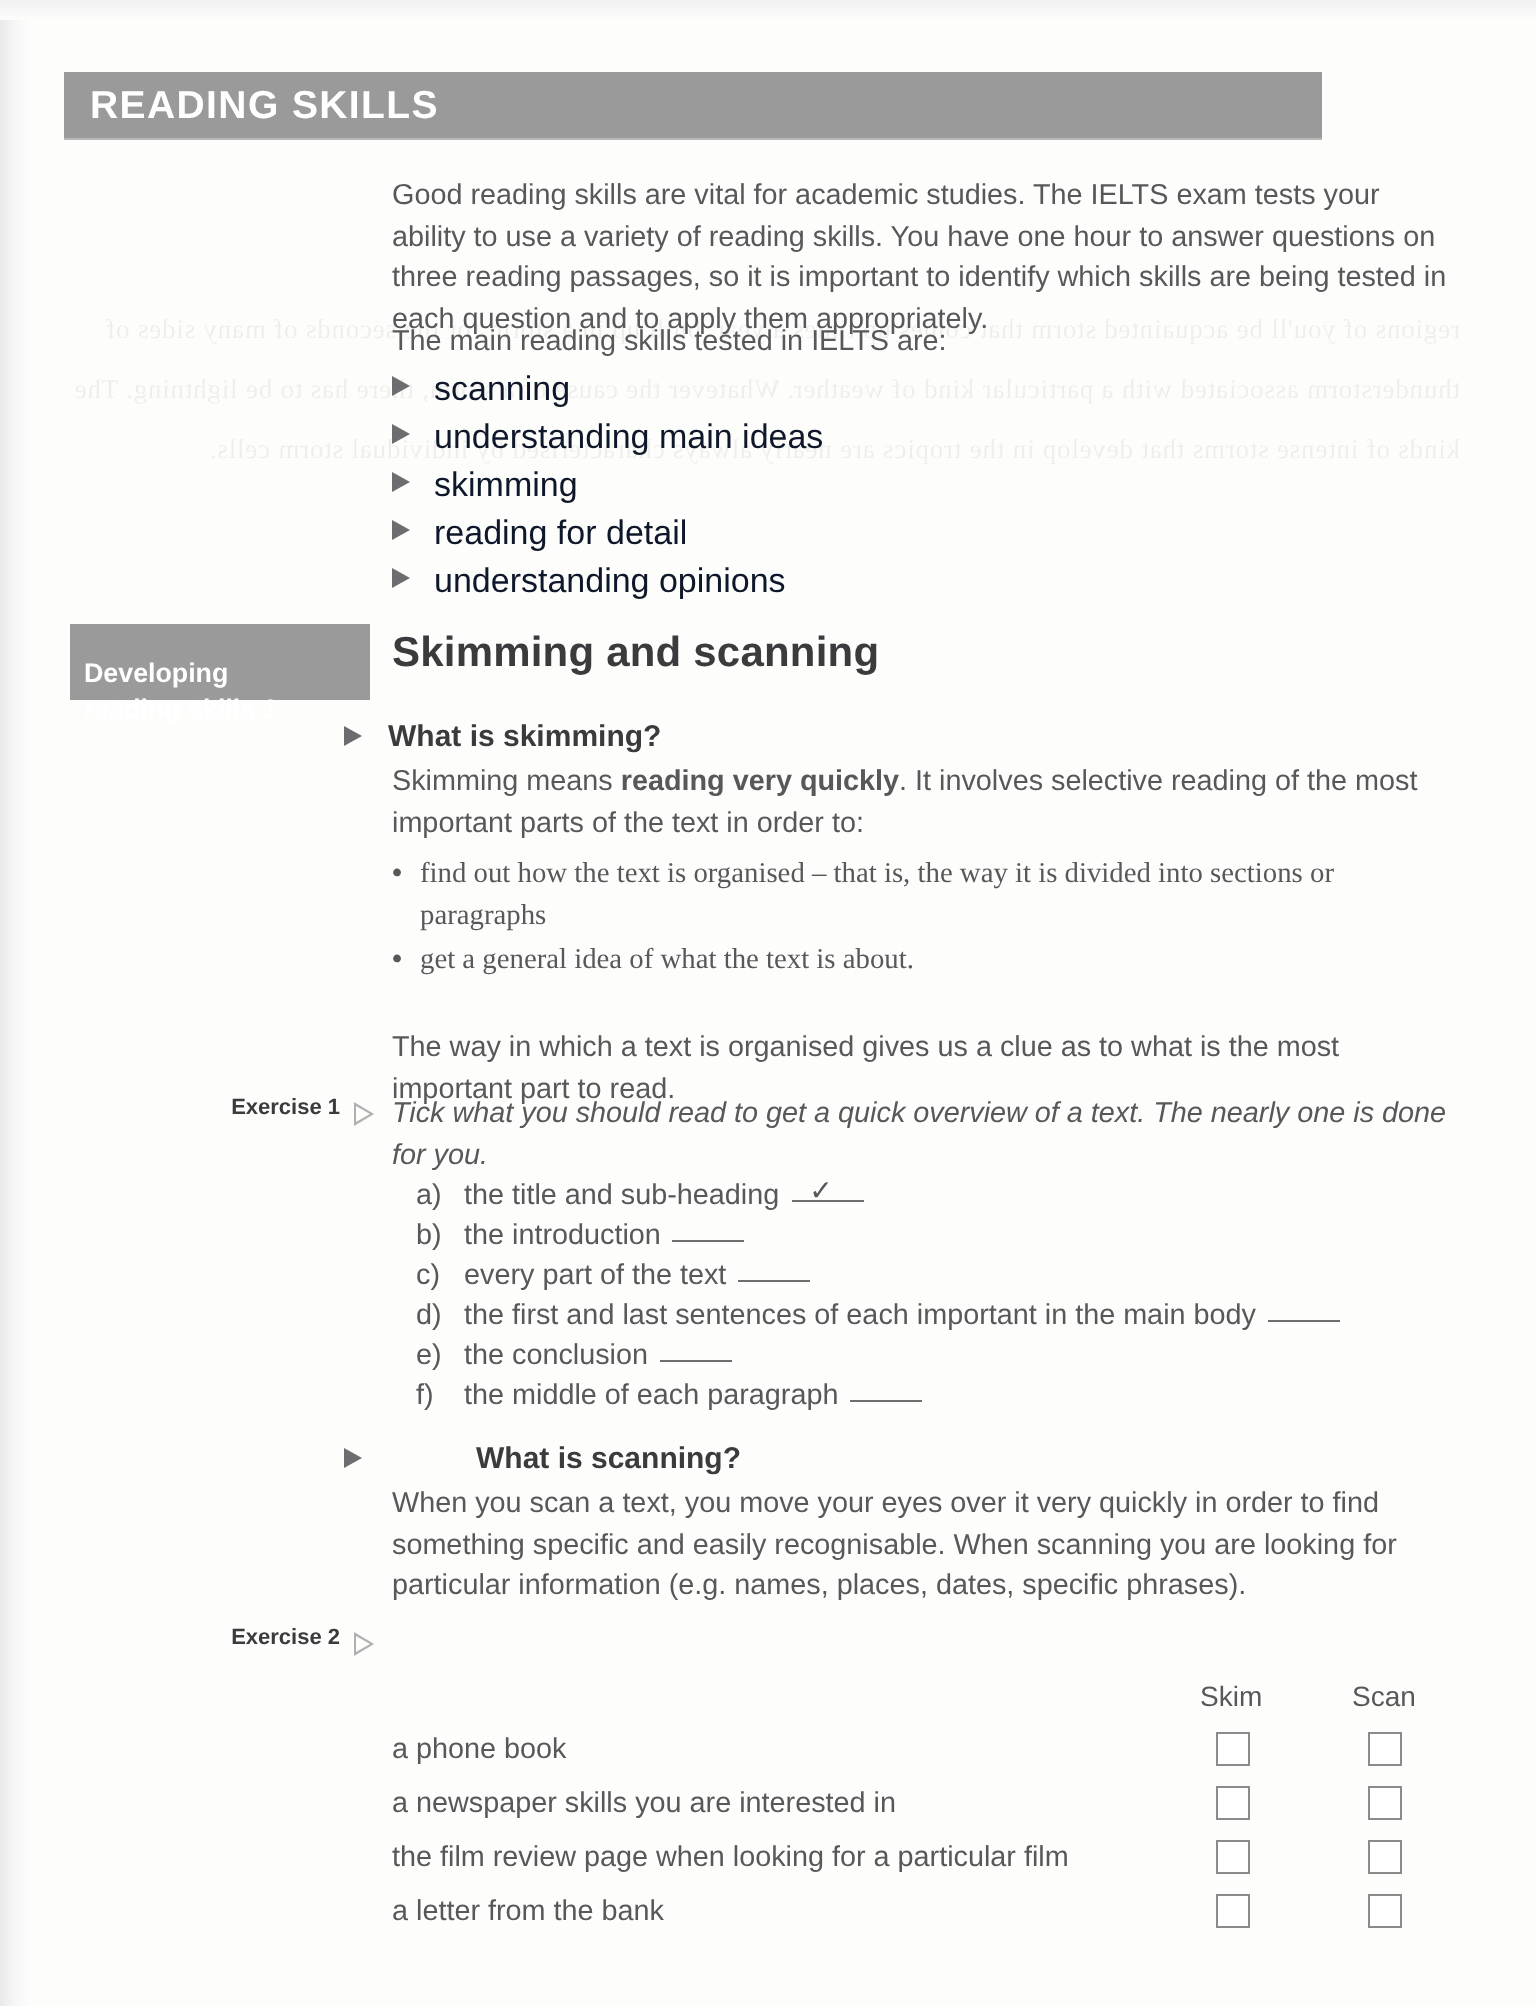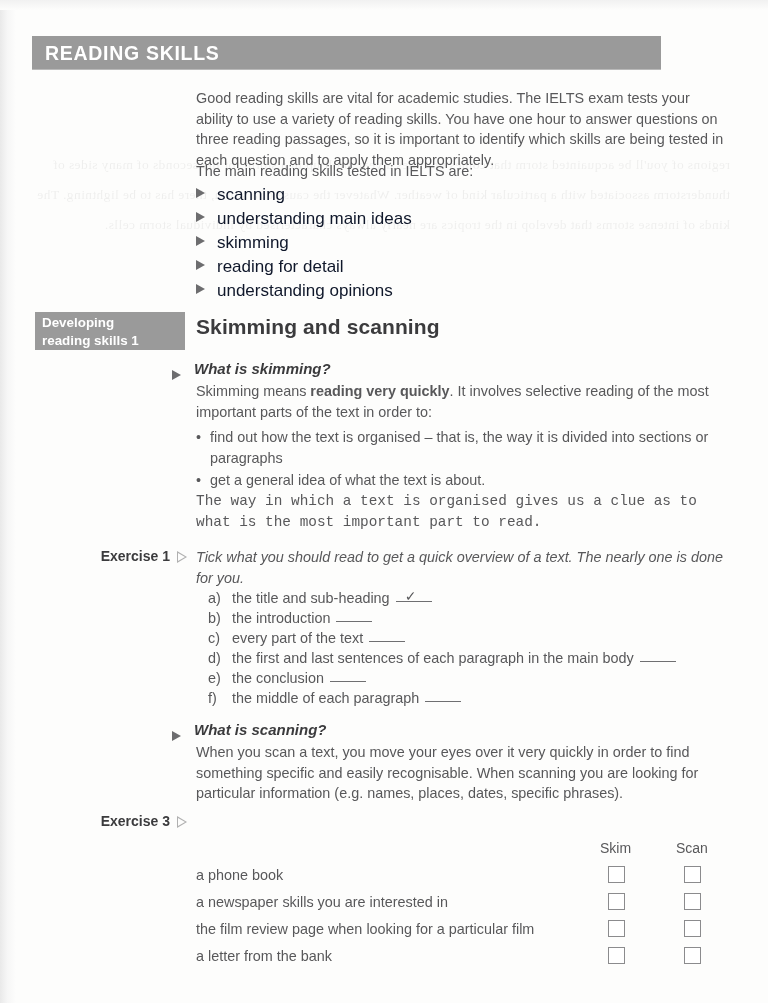--- a/index.html
+++ b/index.html
@@ -115,46 +115,45 @@
     background: #9a9a9a;
   }
   .dev-tab span {
     display: block;
     color: #ffffff;
     font-size: 13.4px;
     font-weight: bold;
     line-height: 18px;
     padding-left: 7px;
   }
-  .dev-tab span.l1 { padding-top: 2px; }
+  .dev-tab span.l1 { padding-top: 16px; }
 
   .section-head {
     position: absolute;
     left: 196px; top: 315px;
     font-size: 21px;
     font-weight: bold;
     color: #3b3b3d;
     letter-spacing: 0.1px;
   }
 
   
   .subhead {
     position: absolute;
     display: flex;
-    align-items: flex-end;
-    font-style: italic;
+    align-items: flex-start;
   }
   .subhead .tri-solid { margin-right: 13px; top: 3px; }
   .subhead .sh-text {
     font-size: 15px;
     font-weight: bold;
     color: #3b3b3d;
   }
   .sh-skim { left: 172px; top: 360px; }
-  .sh-scan { left: 172px; top: 721px; }
+  .sh-scan { left: 172px; top: 721px; gap: 44px; }
 
   .skim-para { top: 381px; }
   .scan-para { top: 742px; }
 
   
   .bullets {
     position: absolute;
     left: 196px;
     top: 427px;
     width: 534px;
@@ -164,28 +163,28 @@
     font-size: 14.4px;
     line-height: 20.6px;
     margin-bottom: 2px;
   }
   .dot {
     flex: none;
     width: 14px;
     text-align: left;
     color: #58585a;
   }
-  .bullet-text { flex: 1; }
-
-  .way-para { top: 491px; font-family: Liberation Mono, monospace; }
+  .bullet-text { flex: 1; font-family: Liberation Serif, serif; }
+
+  .way-para { top: 514px; }
 
   
   .ex-label {
     position: absolute;
-    font-size: 14px;
+    font-size: 11px;
     font-weight: bold;
     color: #3b3b3d;
     text-align: right;
     width: 85px;
   }
   .tri-hollow {
     position: absolute;
     width: 0; height: 0;
     border-left: 10px solid #b0b0b0;
     border-top: 6px solid transparent;
@@ -377,21 +376,21 @@
       <span class="opt-text">the introduction</span>
       <span class="blank"></span>
     </div>
     <div class="opt-row">
       <span class="opt-key">c)</span>
       <span class="opt-text">every part of the text</span>
       <span class="blank"></span>
     </div>
     <div class="opt-row">
       <span class="opt-key">d)</span>
-      <span class="opt-text">the first and last sentences of each paragraph in the main body</span>
+      <span class="opt-text">the first and last sentences of each important in the main body</span>
       <span class="blank"></span>
     </div>
     <div class="opt-row">
       <span class="opt-key">e)</span>
       <span class="opt-text">the conclusion</span>
       <span class="blank"></span>
     </div>
     <div class="opt-row">
       <span class="opt-key">f)</span>
       <span class="opt-text">the middle of each paragraph</span>
@@ -401,21 +400,21 @@
 
   <div class="subhead sh-scan">
     <span class="tri-solid"></span>
     <span class="sh-text">What is scanning?</span>
   </div>
 
   <div class="col scan-para">
     <p class="body">When you scan a text, you move your eyes over it very quickly in order to find something specific and easily recognisable. When scanning you are looking for particular information (e.g. names, places, dates, specific phrases).</p>
   </div>
 
-  <div class="ex-label ex2-label">Exercise 3</div>
+  <div class="ex-label ex2-label">Exercise 2</div>
   <div class="tri-hollow ex2-tri"></div>
 
   <div class="t2-head skim">Skim</div>
   <div class="t2-head scan">Scan</div>
 
   <div class="t2-rows">
     <div class="t2-row">
       <span>a phone book</span>
       <span class="cb skim"></span>
       <span class="cb scan"></span>

